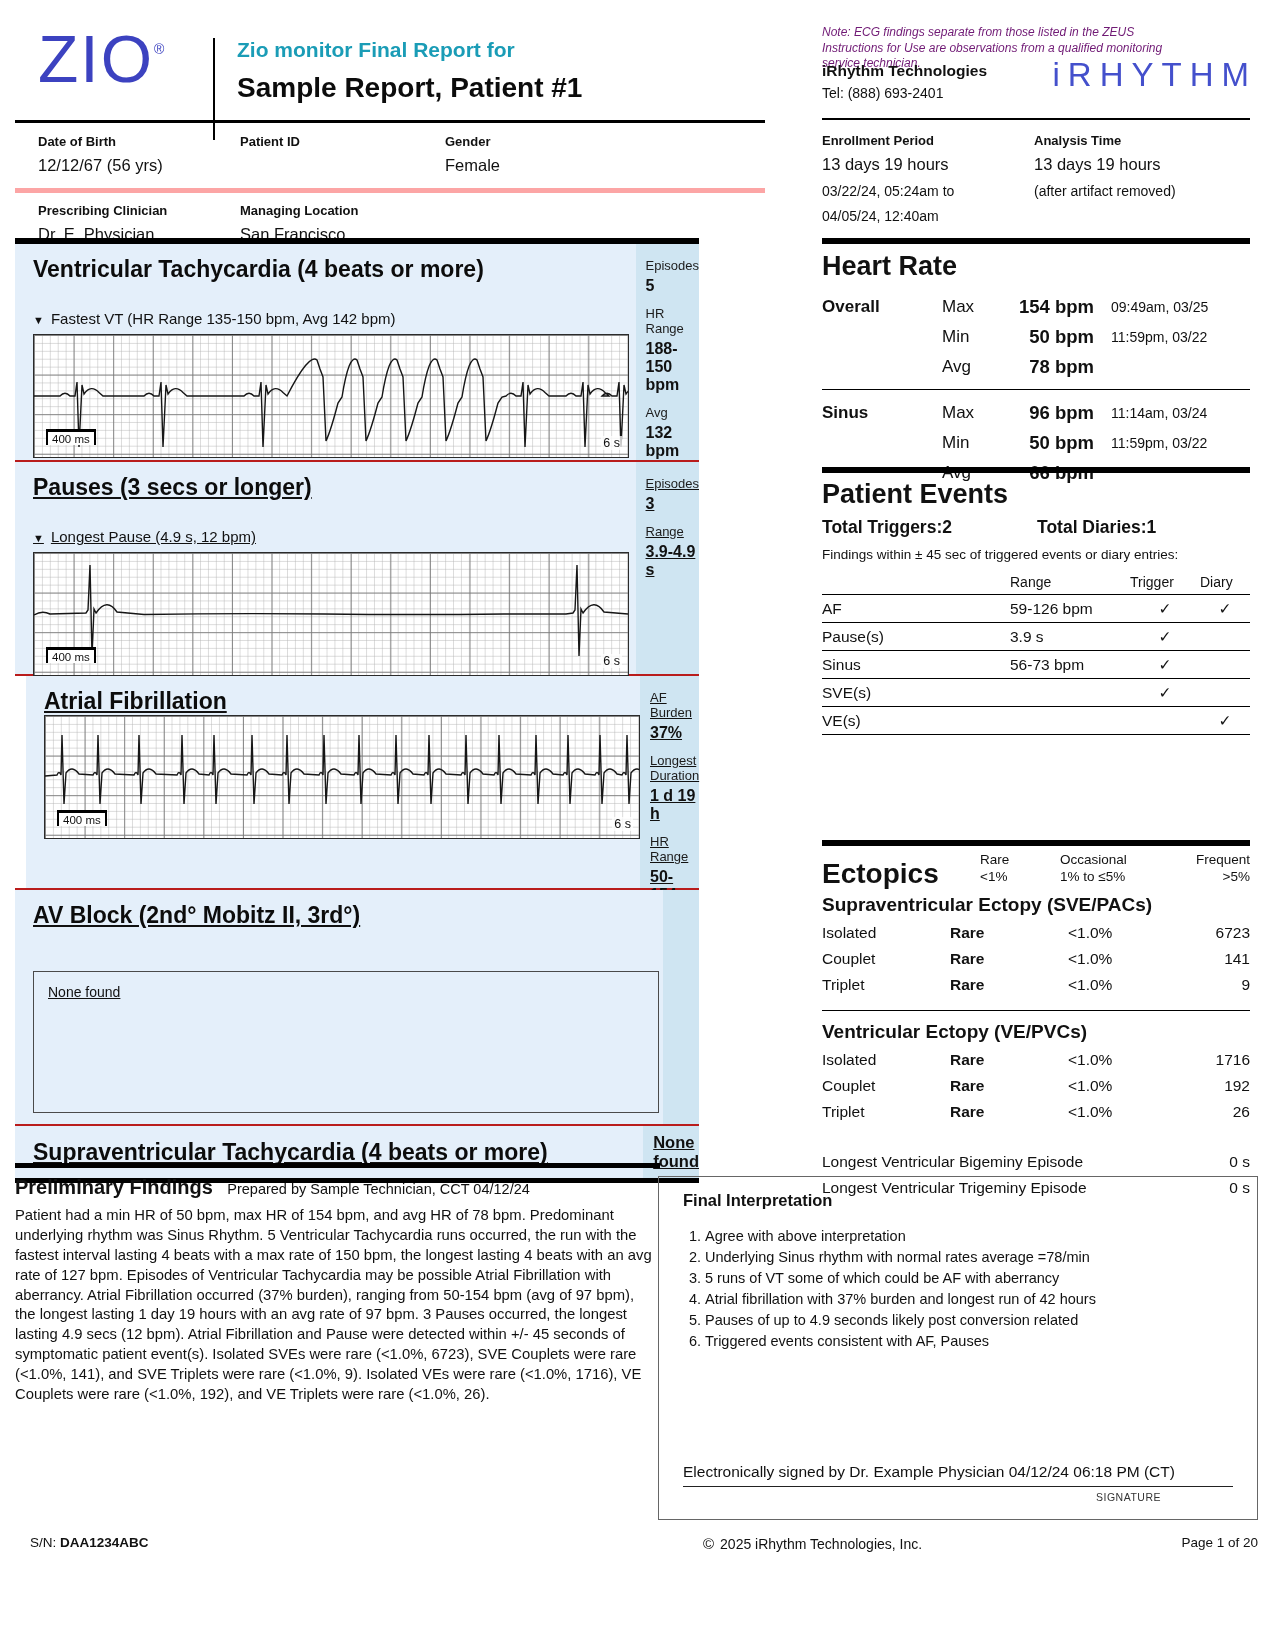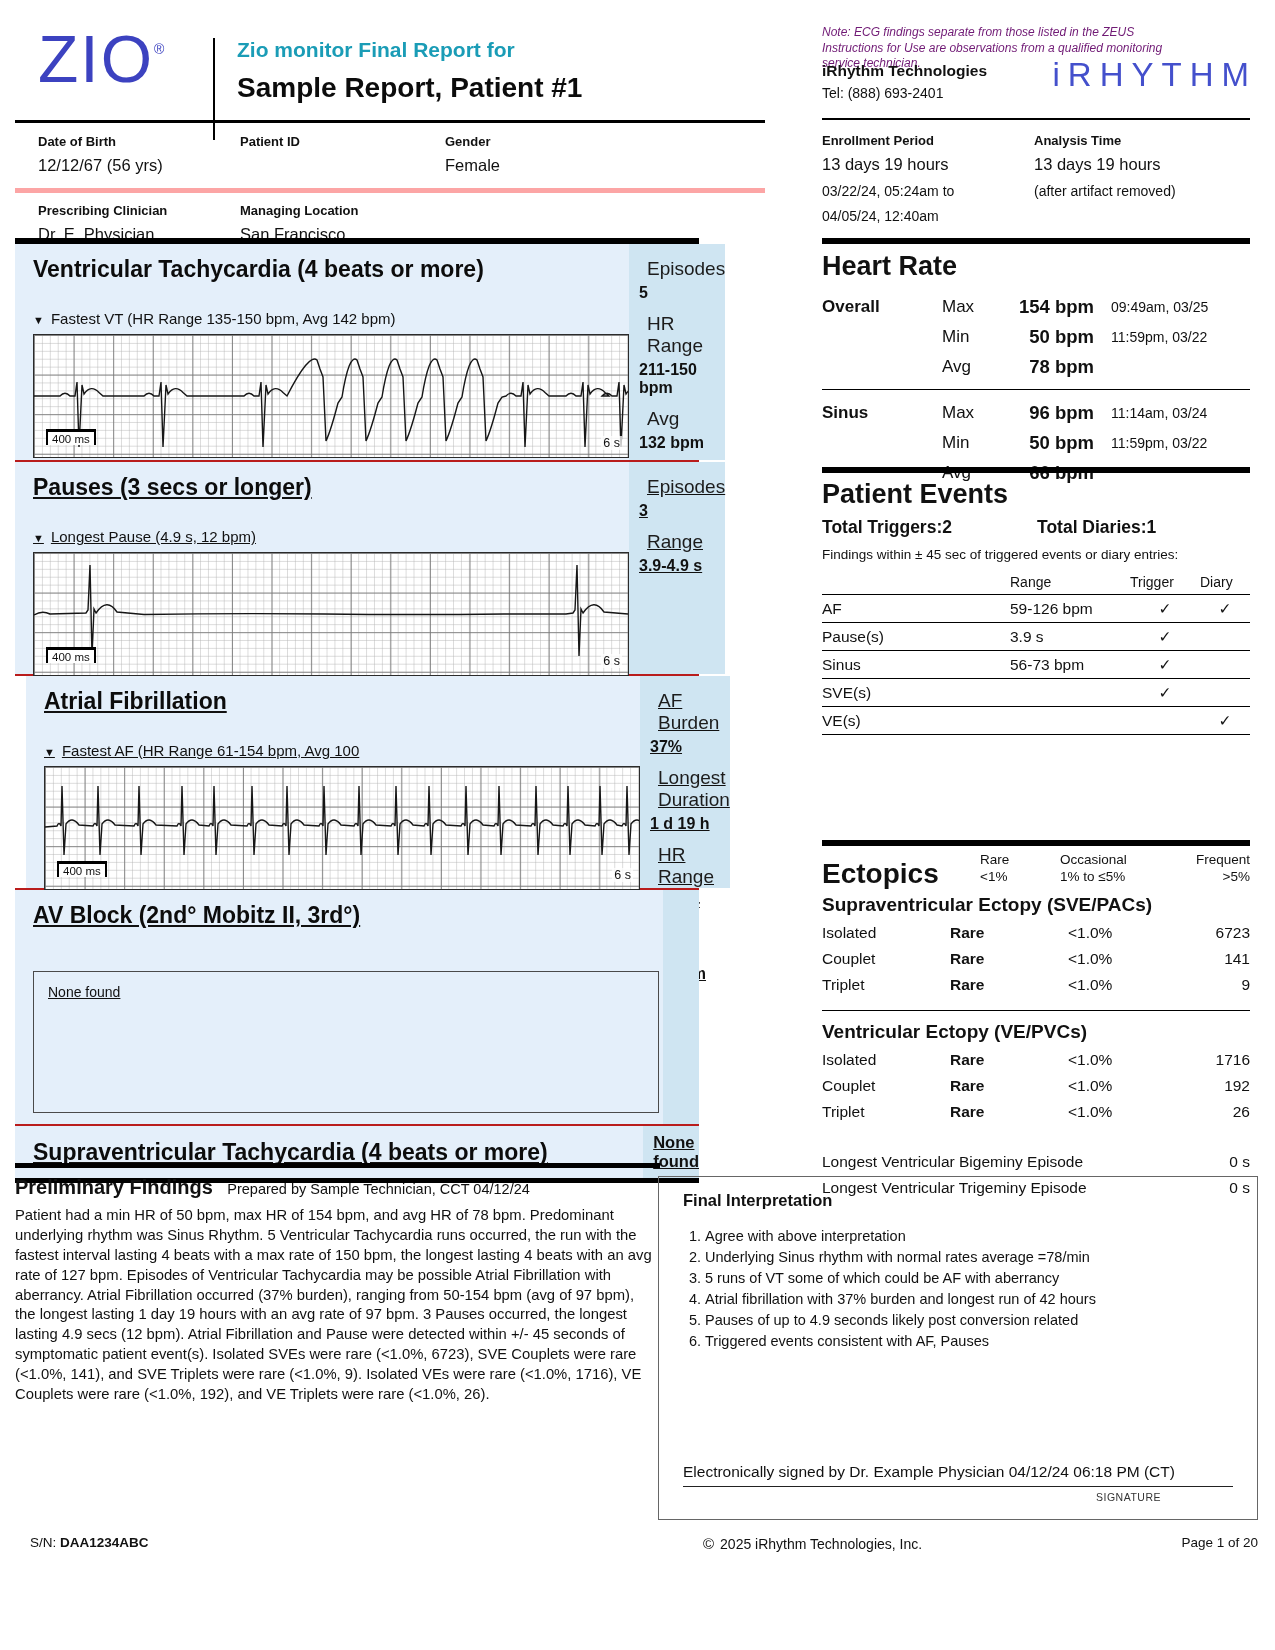--- a/index.html
+++ b/index.html
@@ -41,21 +41,21 @@
   .topbar{height:6px;background:#000;}
   .bottombar{height:5px;background:#000;}
   .sec{display:flex;}
   .sec + .sec{border-top:2px solid #b91c1c;text-decoration:underline;}
   .sec-main{width:648px;background:var(--sec-bg);padding:12px 0 0 18px;box-sizing:border-box;}
   .sec-stats{flex:1;background:var(--stats-bg);padding:14px 0 0 10px;box-sizing:border-box;}
   .sec-title{font-size:23px;font-weight:bold;color:#0c0c0c;}
   .strip-label{margin-top:27px;font-size:15px;margin-bottom:7px;}
   .marker{font-size:11px;margin-right:7px;}
   .stat{margin-bottom:11px;}
-  .stat .s-label{font-size:19px;margin-bottom:4px;color:#1c1c1c;margin-left:8px;}
+  .stat .s-label{font-size:13px;margin-bottom:4px;color:#1c1c1c;}
   .stat .s-value{font-size:16px;font-weight:bold;}
   .sec-vt{height:216px;} .sec-pause{height:212px;} .sec-af{height:212px;padding-left:11px;}
   .sec-av{height:234px;} .sec-svt{height:52px;}
   .sec-svt .sec-main{display:flex;align-items:center;padding-top:0;}
   .sec-svt .sec-stats{display:flex;align-items:center;padding-top:0;font-size:16.5px;font-weight:bold;}
   .nf-box{margin-top:42px;width:626px;height:142px;border:1.5px solid #4a4a4a;box-sizing:border-box;
           padding:12px 14px;font-size:14px;}
   
   .strip{position:relative;width:594px;height:122px;background:#fff;border:1.6px solid #2b2b2b;
     background-image:
@@ -192,21 +192,21 @@
           <span class="dur-label">6 s</span>
         </div>
       </div>
       <div class="sec-stats">
         <div class="stat">
             <div class="s-label">Episodes</div>
             <div class="s-value">5</div>
           </div>
         <div class="stat">
             <div class="s-label">HR Range</div>
-            <div class="s-value">211-150 bpm</div>
+            <div class="s-value">188-150 bpm</div>
           </div>
         <div class="stat">
             <div class="s-label">Avg</div>
             <div class="s-value">132 bpm</div>
           </div>
       </div>
     </div>
 
     <div class="sec sec-pause">
       <div class="sec-main">
@@ -228,21 +228,20 @@
         <div class="stat">
             <div class="s-label">Range</div>
             <div class="s-value">3.9-4.9 s</div>
           </div>
       </div>
     </div>
 
     <div class="sec sec-af">
       <div class="sec-main">
         <div class="sec-title">Atrial Fibrillation</div>
-        <div class="strip-label"><span class="marker">▼</span><span>Fastest AF (HR Range 61-154 bpm, Avg 100</span></div>
         <div class="strip">
           <svg id="ecg-af" class="ecg" viewBox="0 0 594 122" preserveAspectRatio="none">
               <path fill="none" stroke="#161616" stroke-width="1.4" d="M0,60 L12,59 Q14,54 16,59 L17,19 L19,88 L21,57 Q27,48.5 34,58 L48,59 Q50,54 52,59 L53,19 L55,88 L57,57 Q63,48.5 70,58 L89,59 Q91,54 93,59 L94,19 L96,88 L98,57 Q104,48.5 111,58 L132,59 Q134,54 136,59 L137,19 L139,88 L141,57 Q147,48.5 154,58 L164,59 Q166,54 168,59 L169,19 L171,88 L173,57 Q179,48.5 186,58 L202,59 Q204,54 206,59 L207,19 L209,88 L211,57 Q217,48.5 224,58 L237,59 Q239,54 241,59 L242,19 L244,88 L246,57 Q252,48.5 259,58 L274,59 Q276,54 278,59 L279,19 L281,88 L283,57 Q289,48.5 296,58 L309,59 Q311,54 313,59 L314,19 L316,88 L318,57 Q324,48.5 331,58 L346,59 Q348,54 350,59 L351,19 L353,88 L355,57 Q361,48.5 368,58 L379,59 Q381,54 383,59 L384,19 L386,88 L388,57 Q394,48.5 401,58 L416,59 Q418,54 420,59 L421,19 L423,88 L425,57 Q431,48.5 438,58 L449,59 Q451,54 453,59 L454,19 L456,88 L458,57 Q464,48.5 471,58 L486,59 Q488,54 490,59 L491,19 L493,88 L495,57 Q501,48.5 508,58 L518,59 Q520,54 522,59 L523,19 L525,88 L527,57 Q533,48.5 540,58 L550,59 Q552,54 554,59 L555,19 L557,88 L559,57 Q565,48.5 572,58 L577,59 Q579,54 581,59 L582,19 L584,88 L586,57 Q592,48.5 599,58"></path>
             </svg>
           <span class="scale-label">400 ms</span>
           <span class="dur-label">6 s</span>
         </div>
       </div>
       <div class="sec-stats">
         <div class="stat">

